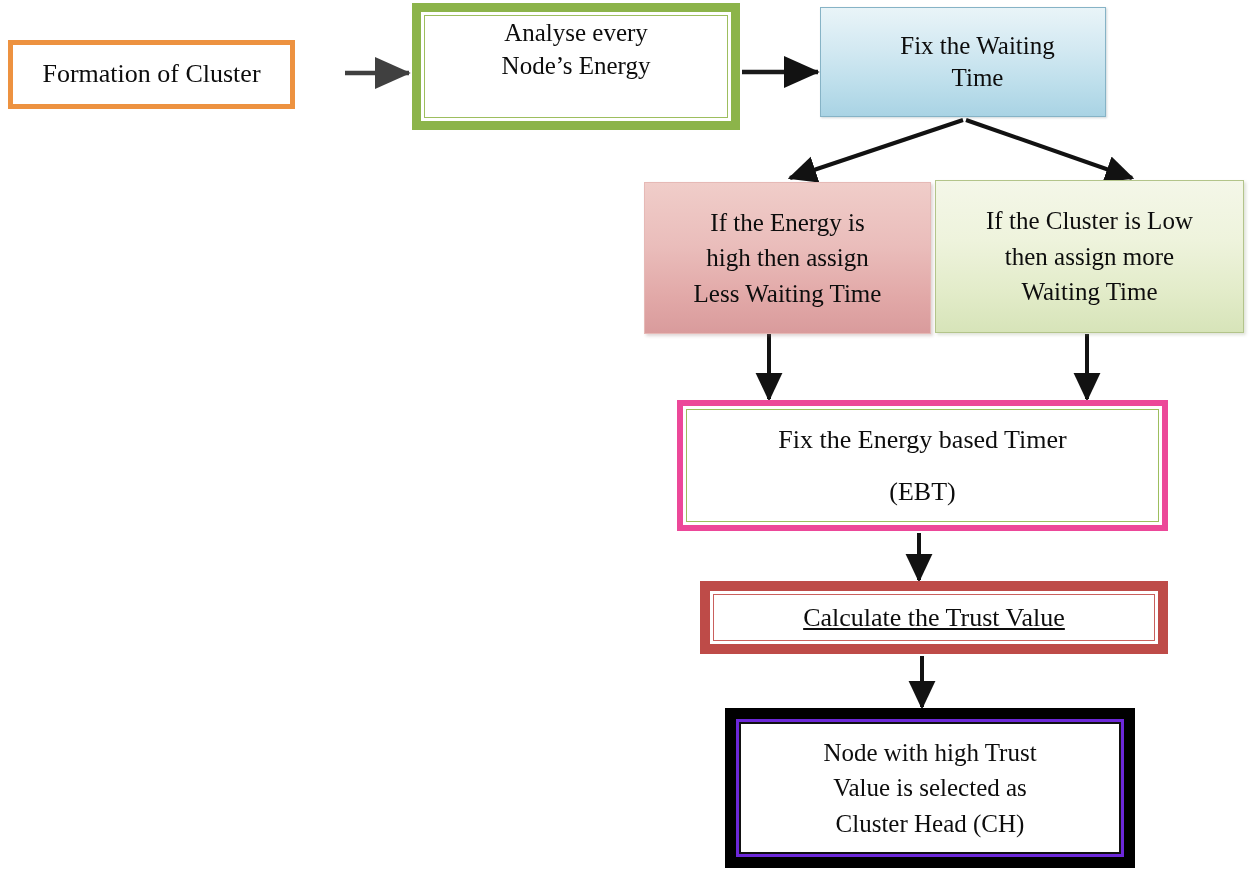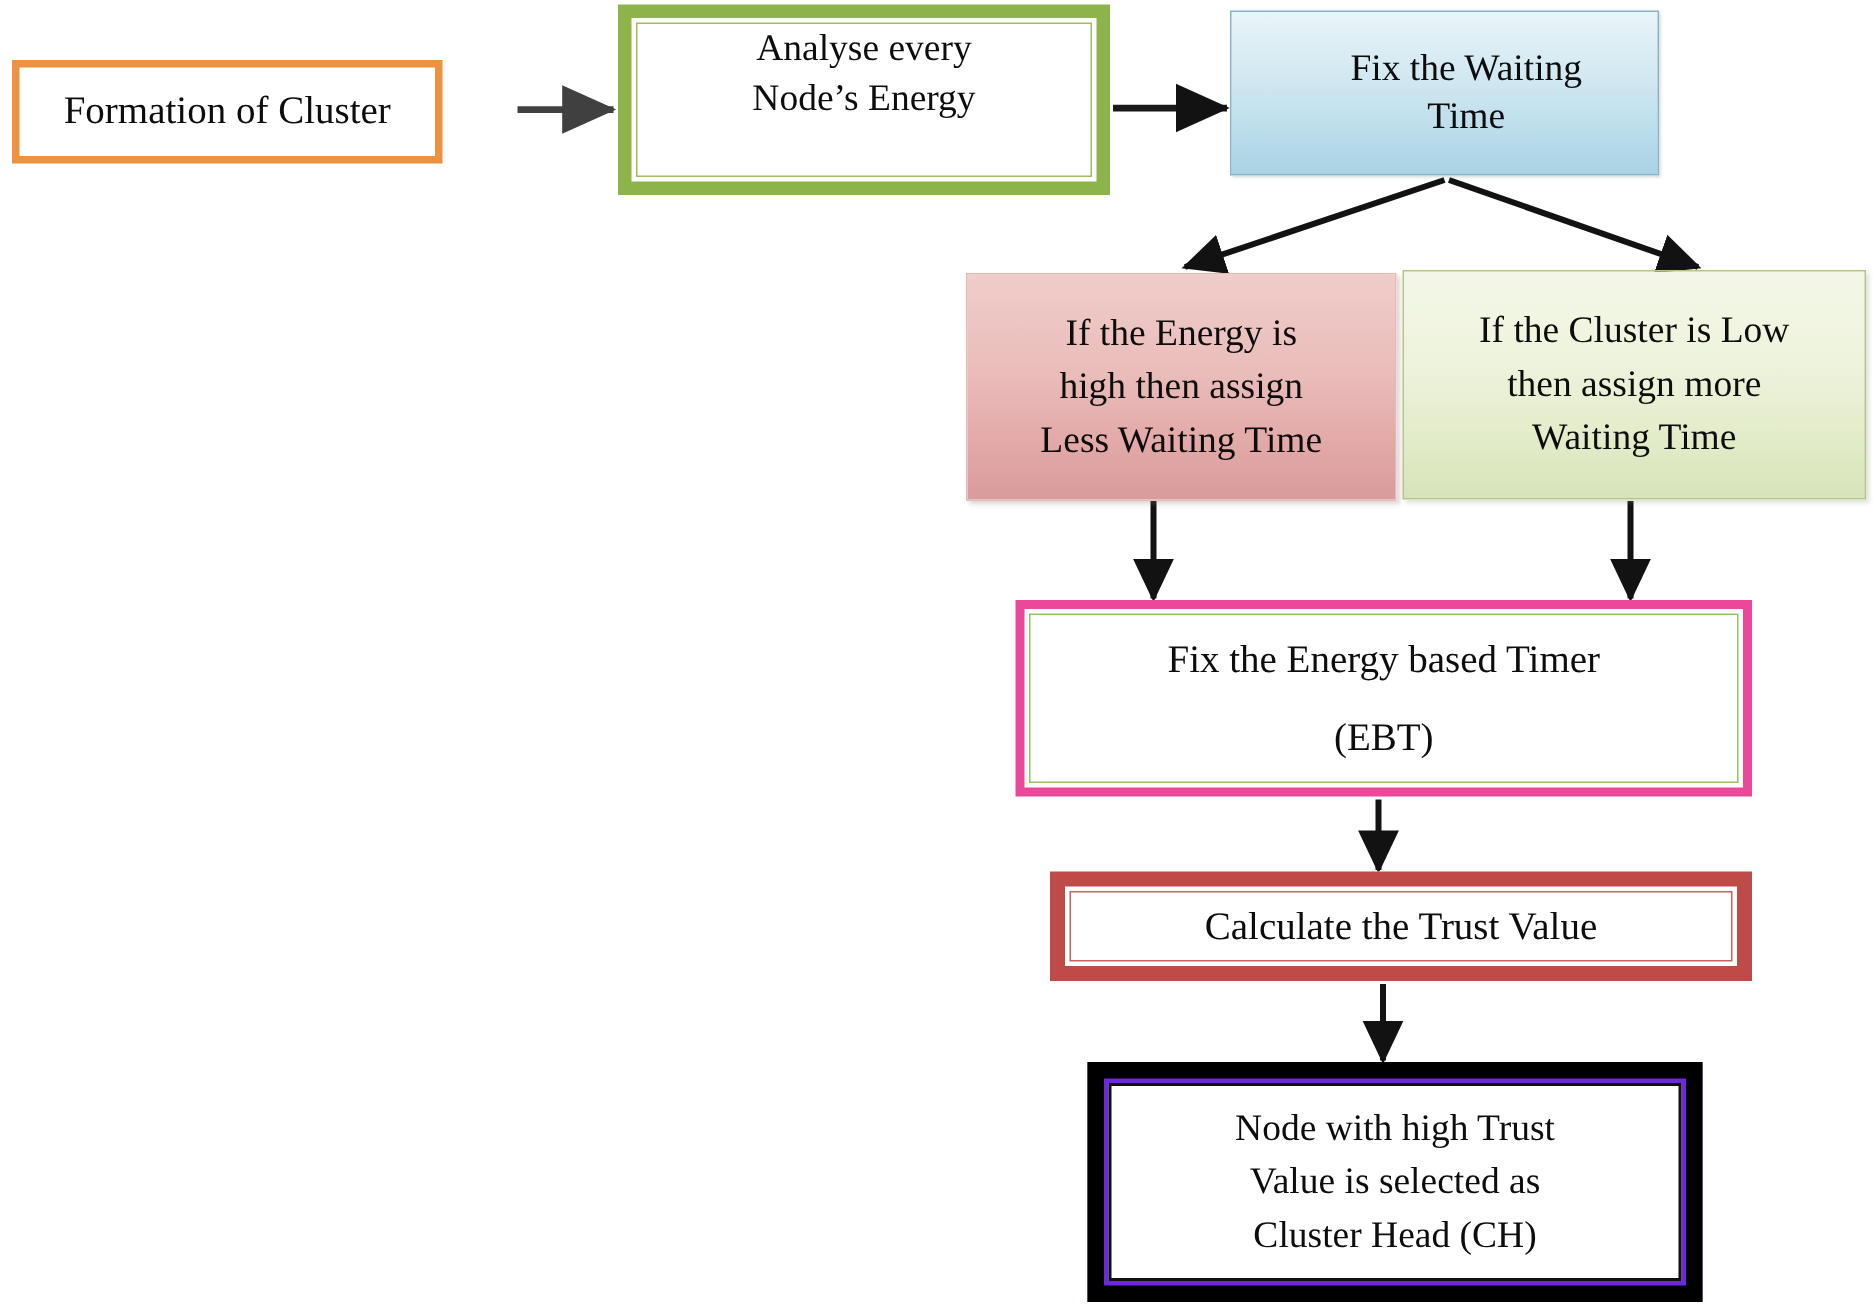--- a/index.html
+++ b/index.html
@@ -116,20 +116,21 @@
   #box-ebt .txt { line-height: 2.0; }
 
   
   #box-trust {
     left: 700px; top: 581px;
     width: 468px; height: 73px;
     border: 10px solid #BE4B48;
     background: #ffffff;
     padding: 3px;
     font-size: 26px;
+    text-decoration: underline;
   }
   #box-trust .inner {
     width: 100%; height: 100%;
     border: 1.5px solid #C9605D;
     background: #ffffff;
     display: flex; align-items: center; justify-content: center;
     box-sizing: border-box;
   }
 
   

